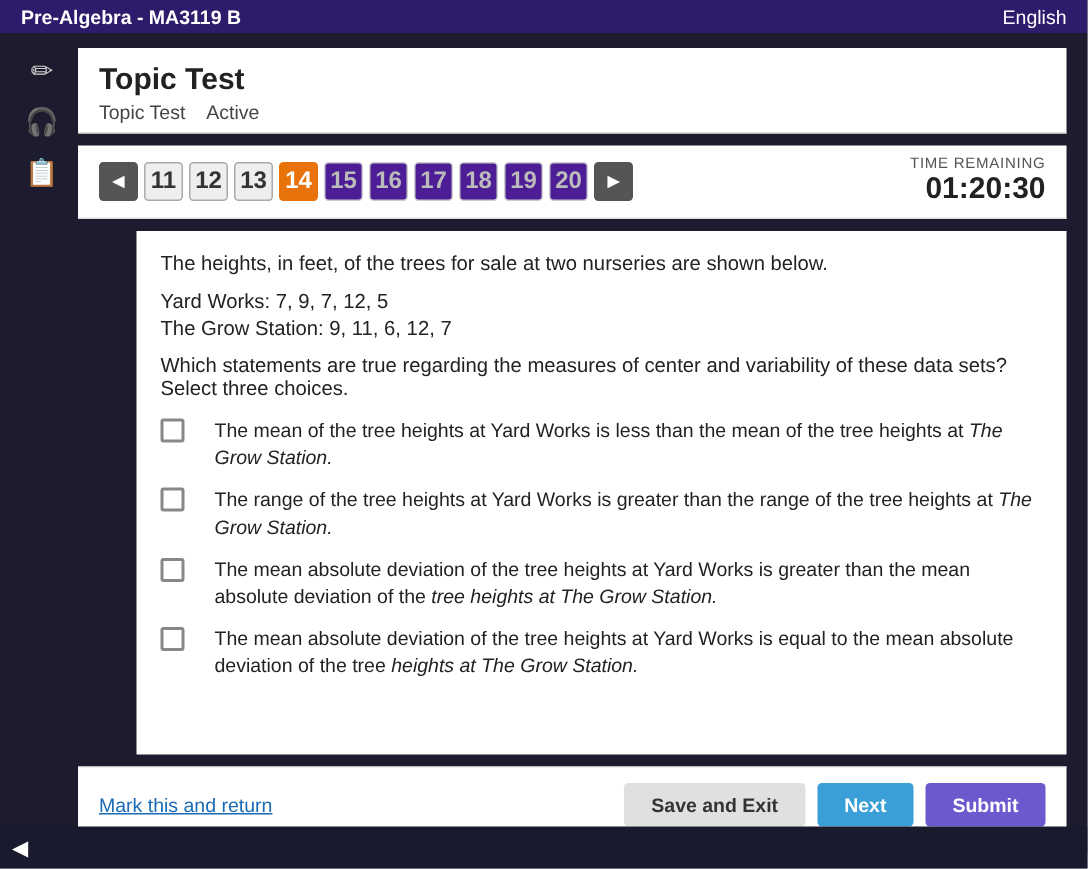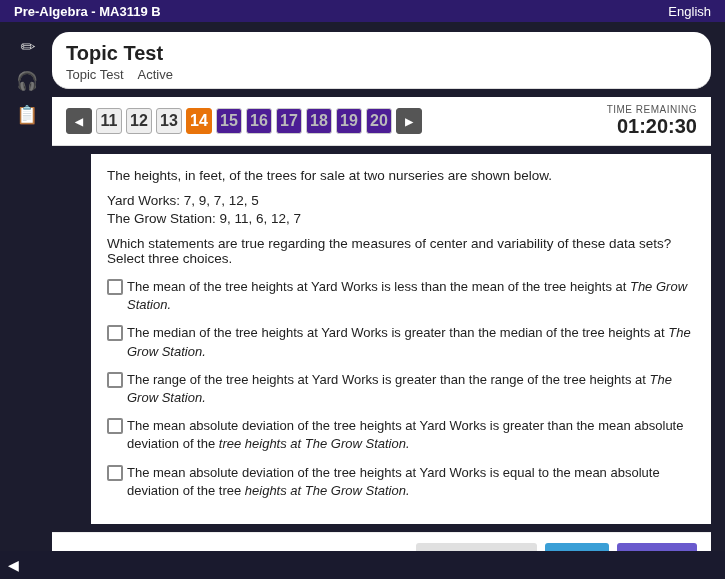--- a/index.html
+++ b/index.html
@@ -58,21 +58,20 @@
       flex: 1;
       display: flex;
       flex-direction: column;
       gap: 8px;
     }
 
     .card-header {
       background: white;
       padding: 10px 24px 6px 14px;
       border-bottom: 1px solid #ddd;
-      border-radius: 17px;
     }
 
     .card-title {
       font-size: 20px;
       font-weight: bold;
       color: #222;
     }
 
     .card-subtitle-row {
       display: flex;
@@ -182,21 +181,21 @@
     }
 
     .question-prompt span {
       font-style: normal;
       color: #222;
     }
 
     .choice-row {
       display: flex;
       align-items: flex-start;
-      gap: 4px;
+      gap: 20px;
       margin-bottom: 10px;
       justify-content: space-between;
     }
 
     .choice-checkbox {
       width: 16px;
       height: 16px;
       border: 2px solid #888;
       border-radius: 2px;
       flex-shrink: 0;
@@ -330,26 +329,20 @@
         <span>Which statements are true regarding the measures of center and variability of these data sets? Select three choices.</span>
       </p>
 
       <div class="choice-row">
         <div class="choice-checkbox"></div>
         <span class="choice-text">
           The mean of the tree heights at Yard Works is less than the mean of the tree heights at <em>The Grow Station.</em>
         </span>
       </div>
 
-      <div class="choice-row">
-        <div class="choice-checkbox"></div>
-        <span class="choice-text">
-          The median of the tree heights at Yard Works is greater than the median of the tree heights at <em>The Grow Station.</em>
-        </span>
-      </div>
 
       <div class="choice-row">
         <div class="choice-checkbox"></div>
         <span class="choice-text">
           The range of the tree heights at Yard Works is greater than the range of the tree heights at <em>The Grow Station.</em>
         </span>
       </div>
 
       <div class="choice-row">
         <div class="choice-checkbox"></div>

